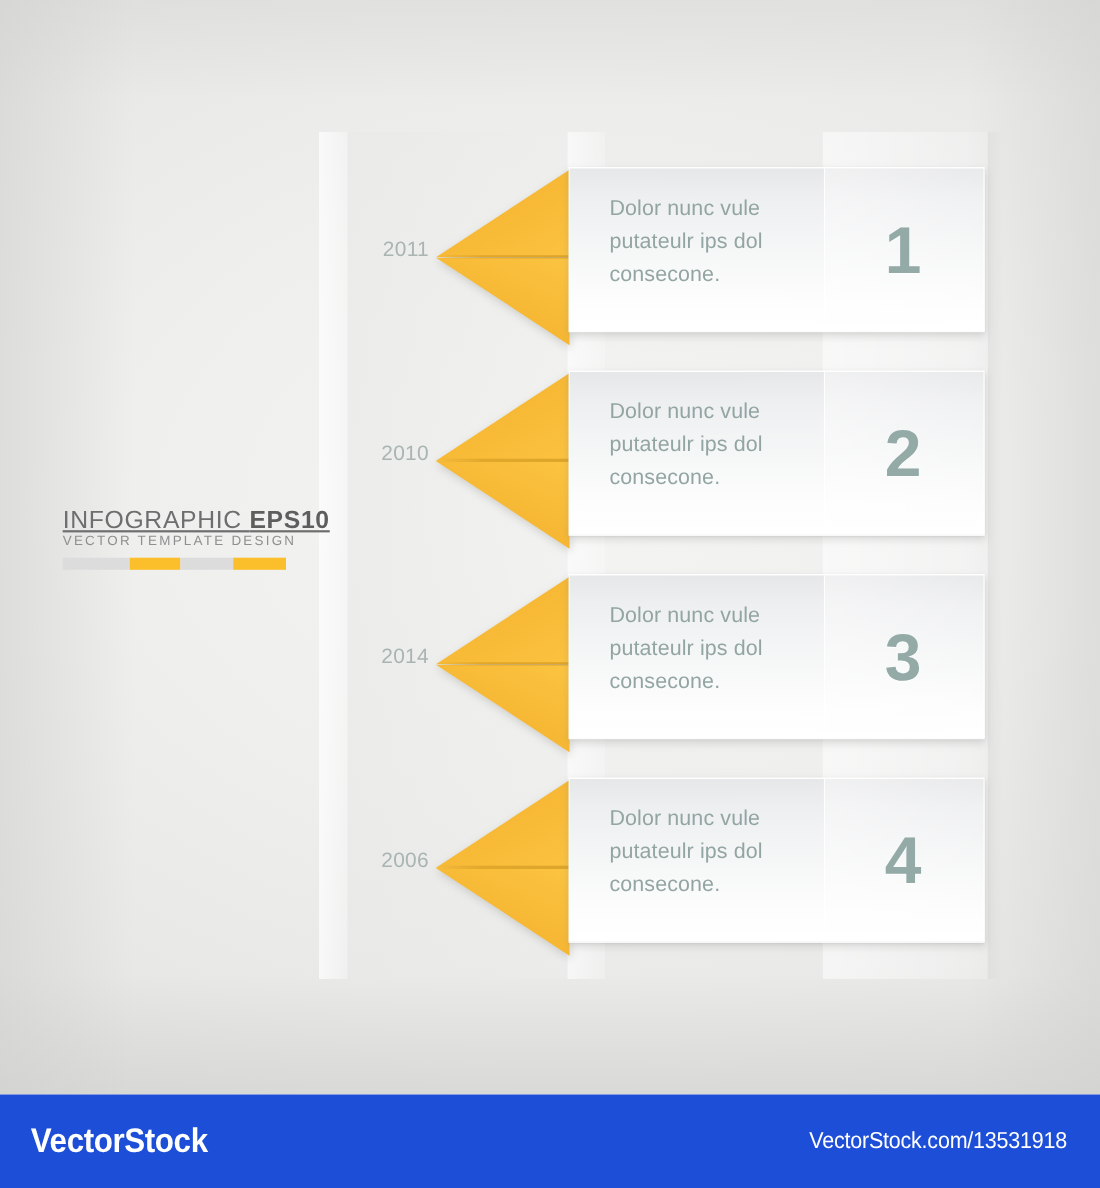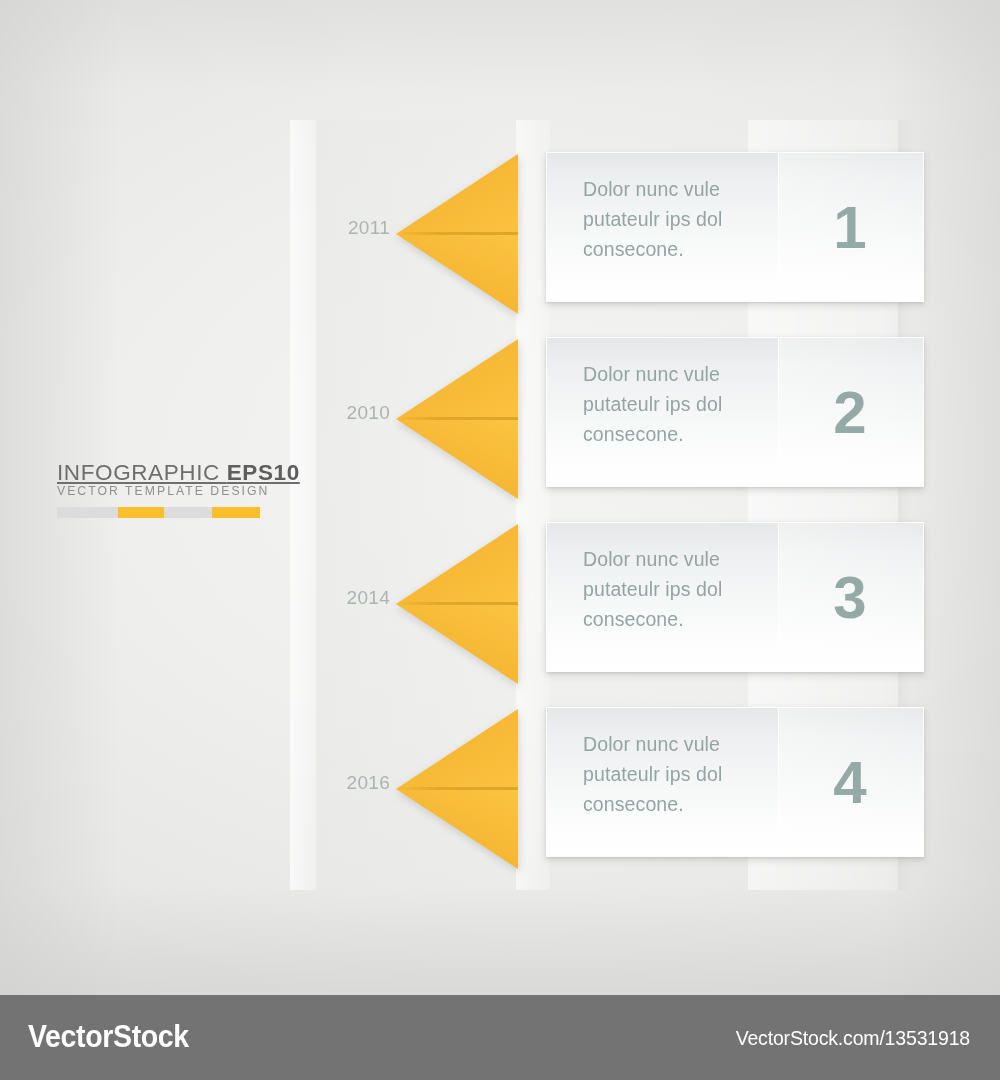--- a/index.html
+++ b/index.html
@@ -135,21 +135,21 @@
   .arrow .fold {
     position: absolute;
     left: 0; top: 78px;
     width: 122px; height: 3px;
     background: linear-gradient(to right, rgba(198,140,20,.0), rgba(198,140,20,.45) 35%, rgba(198,140,20,.55));
   }
 
   
   .panel {
     position: absolute;
-    left: 546px;
+    left: 517px;
     top: 5px;
     width: 378px;
     height: 150px;
     background: linear-gradient(to bottom, #e6e7e8 0%, #eeeff0 18%, #f7f8f8 58%, #fdfdfd 82%, #ffffff 100%);
     border: 1px solid rgba(255,255,255,.92);
     box-shadow:
       0 3px 7px rgba(140,140,136,.30),
       0 1px 2px rgba(140,140,136,.22);
     box-sizing: border-box;
     overflow: hidden;
@@ -193,21 +193,21 @@
     letter-spacing: -1px;
   }
 
   
   #footer {
     position: absolute;
     left: 0;
     top: 995px;
     width: 1000px;
     height: 85px;
-    background: #737373;
+    background: #1d4ed8;
   }
   #wm-brand {
     position: absolute;
     left: 28px;
     top: 24px;
     color: #ffffff;
     font-size: 31px;
     font-weight: 700;
     letter-spacing: -.4px;
     font-family: "Liberation Sans", sans-serif;
@@ -291,21 +291,21 @@
       </div>
       <div class="panel">
         <div class="divider"></div>
         <div class="sheen"></div>
         <div class="panel-text">Dolor  nunc vule putateulr ips dol consecone.</div>
         <div class="panel-number">3</div>
       </div>
     </div>
 
     <div class="row" style="top:702px">
-      <div class="year">2016</div>
+      <div class="year">2006</div>
       <div class="arrow">
         <div class="half top"></div>
         <div class="half bot"></div>
         <div class="fold"></div>
       </div>
       <div class="panel">
         <div class="divider"></div>
         <div class="sheen"></div>
         <div class="panel-text">Dolor  nunc vule putateulr ips dol consecone.</div>
         <div class="panel-number">4</div>

